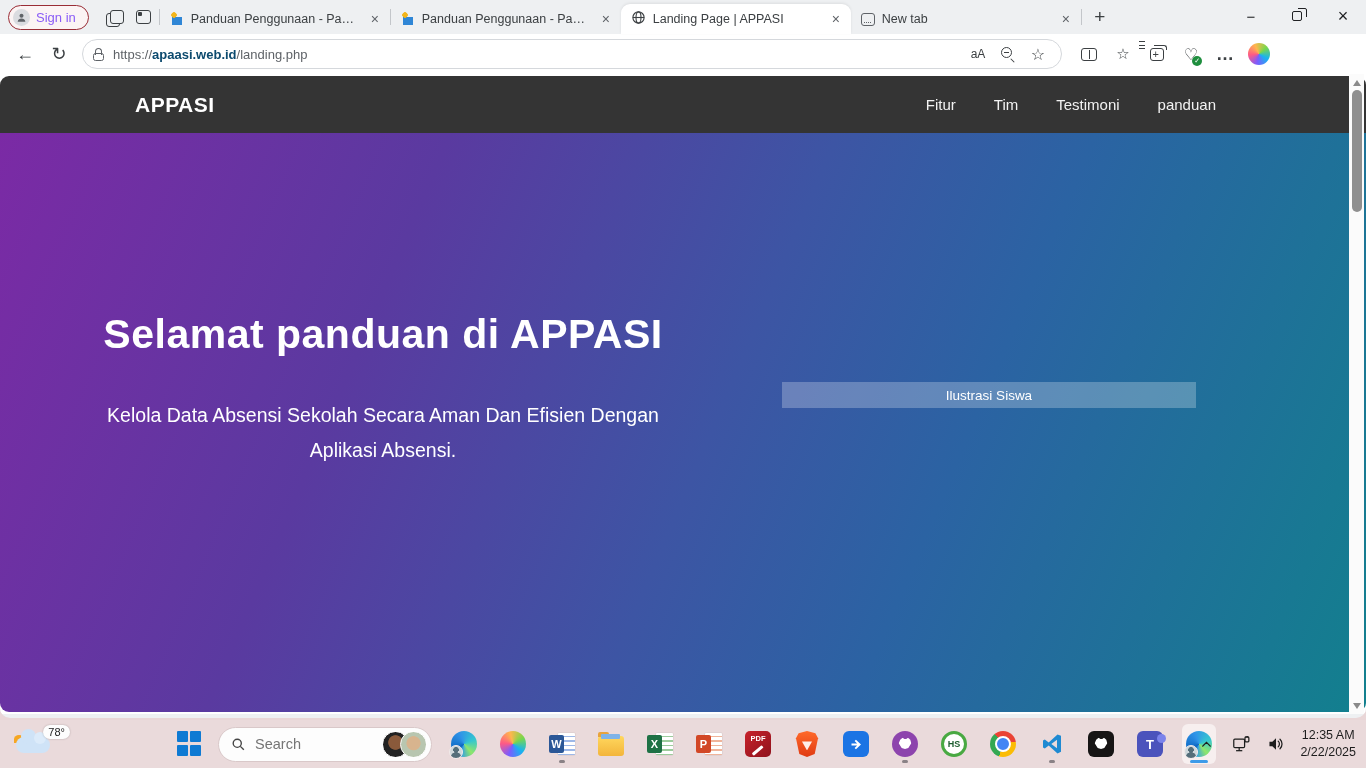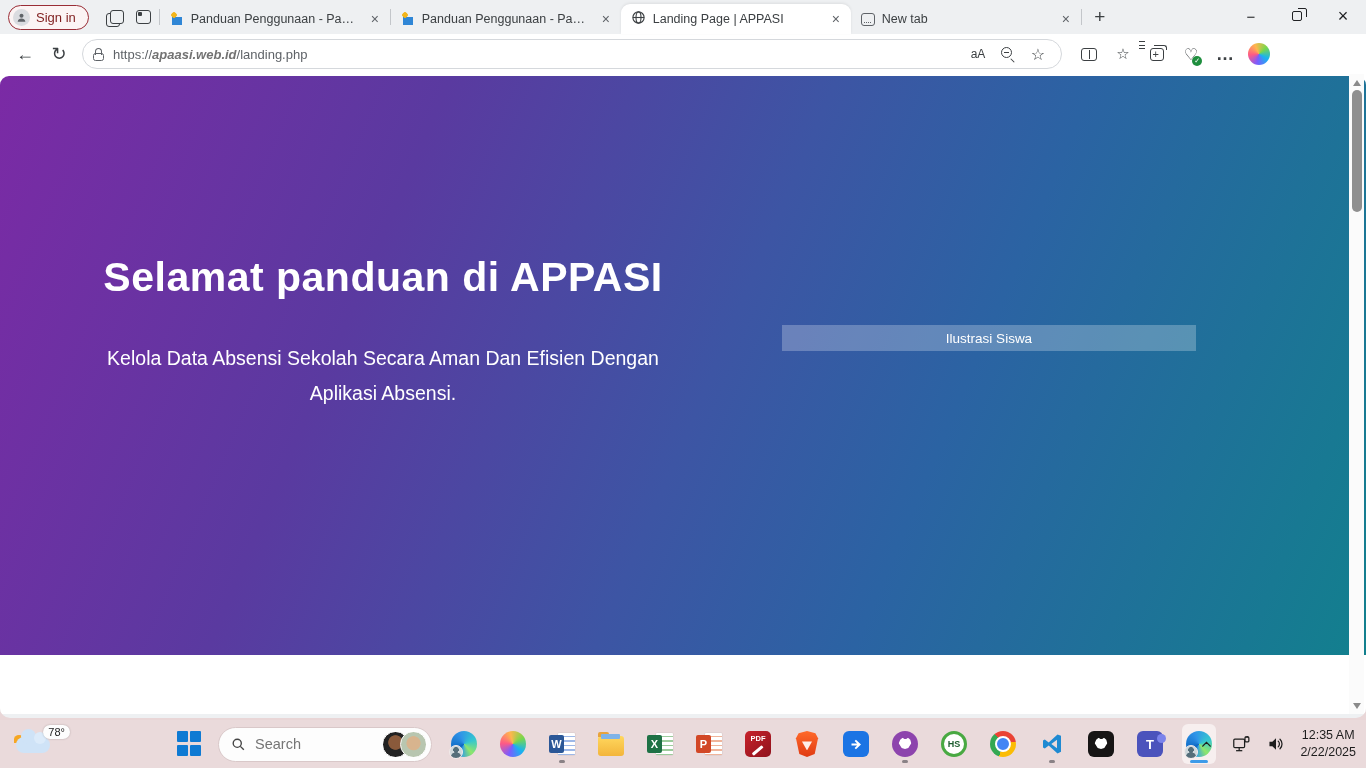--- a/index.html
+++ b/index.html
@@ -6,21 +6,21 @@
   html,body { width:1366px; height:768px; overflow:hidden; }
   body { font-family:"Liberation Sans", sans-serif; background:#e9d6d7; position:relative; }
 
   
   .browser { position:absolute; top:0; left:0; width:1366px; height:718px;
              background:#eef0f2; border-radius:0 0 10px 10px; overflow:hidden; }
 
   
   .tabstrip { height:34px; display:flex; align-items:flex-end; background:#eef0f2; position:relative; }
   .signin { display:flex; align-items:center; gap:6px; height:25px; margin:0 10px 4px 8px;
-            padding:0 12px 0 4px; border:1.5px solid #9a2d36; border-radius:14px; color:#7f1d1d;
+            padding:0 12px 0 4px; border:1.5px solid #9a2d36; border-radius:14px; color:#8b5cf6;
             font-size:13px; background:#fbf4f4; cursor:pointer; flex:none; }
   .signin .avatar-circle { width:17px; height:17px; border-radius:50%; background:#dadce0;
             display:flex; align-items:center; justify-content:center; }
   .tb-icon { width:30px; height:30px; display:flex; align-items:center; justify-content:center;
              margin-bottom:2px; flex:none; color:#3c4043; }
   .ws-icon { position:relative; width:15px; height:15px; }
   .ws-icon::before, .ws-icon::after { content:""; position:absolute; width:12px; height:12px;
              border:1.7px solid #3c4043; border-radius:3px; }
   .ws-icon::before { left:0; top:3px; } .ws-icon::after { left:4px; top:0; background:#eef0f2; }
   .ta-icon { width:15px; height:14px; border:1.7px solid #3c4043; border-radius:3px; position:relative; }
@@ -52,21 +52,21 @@
   .addrbar { height:40px; background:#ffffff; display:flex; align-items:center; padding:0 8px; }
   .nav-btn { width:34px; height:34px; display:flex; align-items:center; justify-content:center;
          font-size:18px; color:#3c4043; border-radius:6px; flex:none; cursor:pointer; }
   .url-pill { flex:1; max-width:980px; height:30px; margin:0 6px; border:1px solid #d5d8dc;
          border-radius:16px; background:#fff; display:flex; align-items:center; padding:0 8px 0 10px; }
   .lock-icon { width:11px; height:13px; position:relative; margin-right:9px; flex:none; }
   .lock-icon .body { position:absolute; bottom:0; width:11px; height:8px; border:1.4px solid #5f6368; border-radius:2.5px; }
   .lock-icon .shackle { position:absolute; top:0; left:2.2px; width:6.6px; height:7px;
          border:1.4px solid #5f6368; border-bottom:none; border-radius:4px 4px 0 0; }
   .url-text { font-size:13px; color:#5f6368; white-space:nowrap; flex:1; }
-  .url-text .domain { color:#737373; font-weight:bold;font-style:italic; }
+  .url-text .domain { color:#0c4a6e; font-weight:bold; }
   .pill-right { display:flex; align-items:flex-end; flex:none; }
   .pill-icon { width:30px; height:28px; display:flex; align-items:center; justify-content:center;
          color:#3c4043; font-size:14px; border-radius:6px; cursor:pointer; }
   .zoomout-icon { position:relative; width:14px; height:14px; }
   .zoomout-icon .lens { width:11px; height:11px; border:1.5px solid #3c4043; border-radius:50%; position:absolute; }
   .zoomout-icon .lens::after{ content:""; position:absolute; left:2.2px; top:3.8px; width:4.5px; border-top:1.5px solid #3c4043;}
   .zoomout-icon .handle { position:absolute; right:0; bottom:0; width:5px; border-top:1.5px solid #3c4043; transform:rotate(45deg); }
   .addr-right { display:flex; align-items:center; margin-left:4px; }
   .split-icon { width:16px; height:13px; border:1.6px solid #3c4043; border-radius:3px; position:relative; }
   .split-icon::after { content:""; position:absolute; left:50%; top:1px; bottom:1px; border-left:1.6px solid #3c4043; }
@@ -291,20 +291,29 @@
       </div>
       <div class="nav-btn" style="font-weight:bold;">…</div>
       <div class="nav-btn">
           <span class="copilot-icon"></span>
         </div>
     </div>
   </div>
 
   <div class="pagewrap">
     <div class="page">
+      <div class="site-nav">
+        <span class="brand">APPASI</span>
+        <span class="nav-links">
+          <a>Fitur</a>
+          <a>Tim</a>
+          <a>Testimoni</a>
+          <a>panduan</a>
+        </span>
+      </div>
       <div class="hero">
         <div class="hero-left">
           <h1>Selamat panduan di APPASI</h1>
           <div class="hero-sub">Kelola Data Absensi Sekolah Secara Aman Dan Efisien Dengan Aplikasi Absensi.</div>
         </div>
         <div class="alt-strip">Ilustrasi Siswa</div>
       </div>
     </div>
   </div>
 

